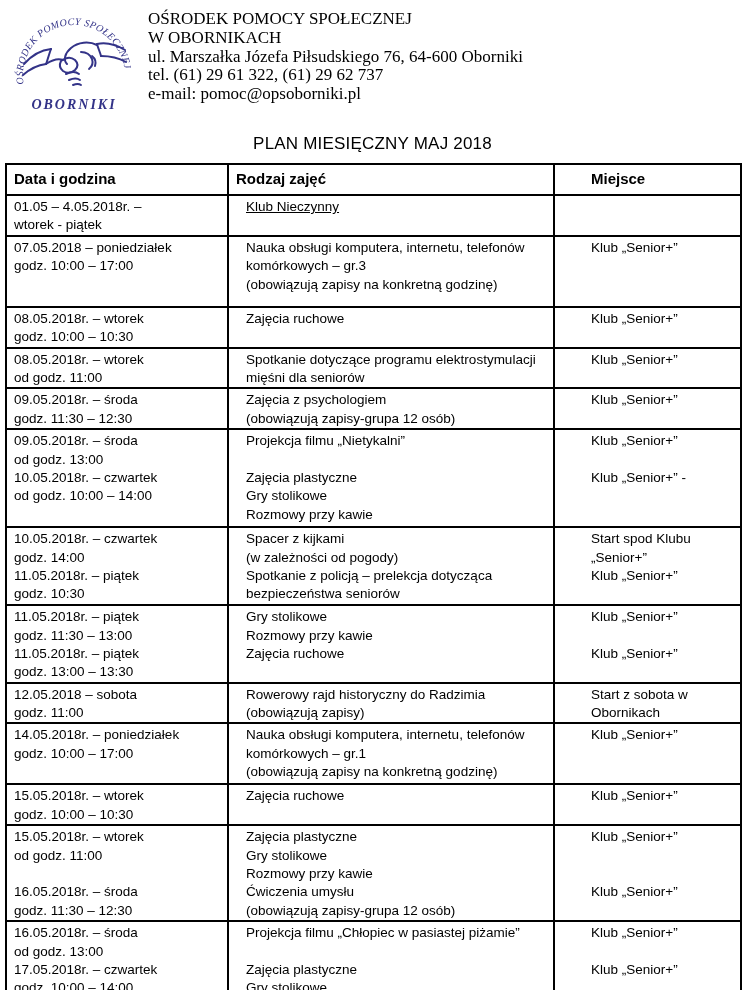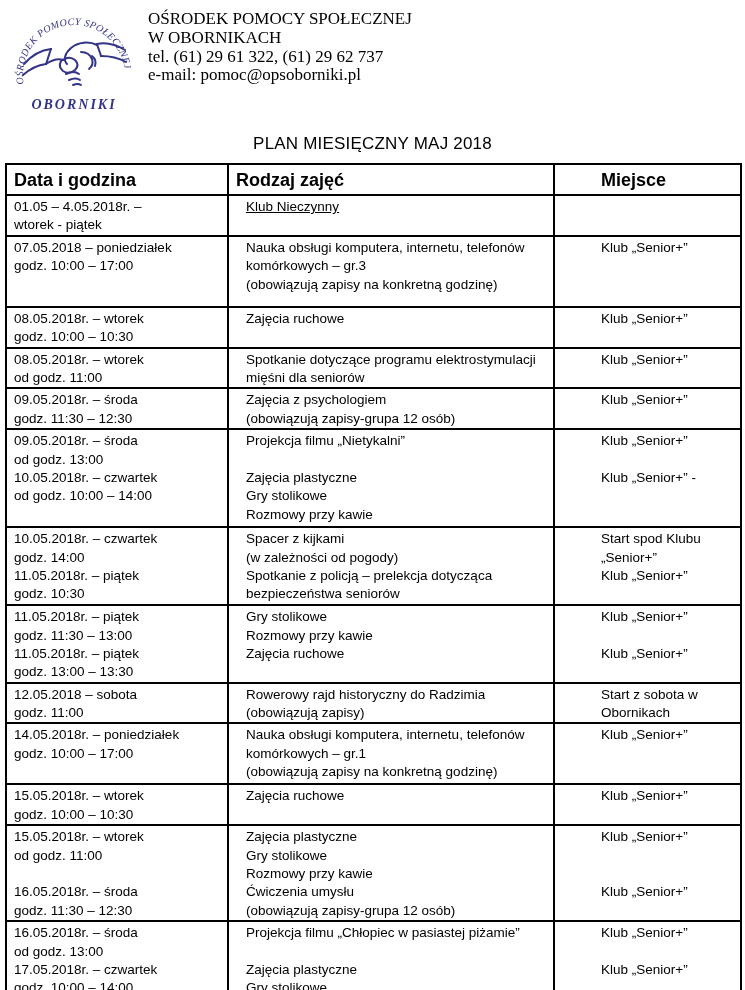--- a/index.html
+++ b/index.html
@@ -26,26 +26,26 @@
   
   table.schedule {
     position:absolute; left:5px; top:163px; width:735px;
     border-collapse:collapse; table-layout:fixed;
     font-size:13.5px;
   }
   table.schedule th, table.schedule td {
     border:2px solid #000; vertical-align:top; text-align:left;
     padding:2px 2px 0 7px; font-weight:normal; overflow:hidden;
   }
-  table.schedule th { font-weight:bold; height:24px; padding-top:5px; font-size:18px; }
+  table.schedule th { font-weight:bold; height:24px; padding-top:5px; font-size:15px; }
   table.schedule col.c1 { width:222px; }
   table.schedule col.c2 { width:326px; }
   table.schedule col.c3 { width:187px; }
   table.schedule td.cell-activity { padding-left:17px; }
-  table.schedule td.cell-place, table.schedule th.h-place { padding-left:46px; }
+  table.schedule td.cell-place, table.schedule th.h-place { padding-left:36px; }
   .line { height:18.4px; line-height:18.4px; white-space:nowrap; }
   .underline { text-decoration:underline; }
 
   :root { --logo-color:#333388; }
   .logo-stroke { fill:none; stroke:var(--logo-color); stroke-width:2; stroke-linecap:round; stroke-linejoin:round; }
   .logo-text { fill:var(--logo-color); font-family:"Liberation Serif", serif; }
 </style>
 </head>
 <body>
 
@@ -76,20 +76,21 @@
         <path d="M 73,48 q 8,0 11,7 q 2,6 -3,10"></path>
         <path d="M 84,52 q 5,4 3,10"></path>
       </g>
       <text class="logo-text" x="66" y="105" text-anchor="middle" font-size="14" font-weight="bold" font-style="italic" letter-spacing="2">OBORNIKI</text>
     </svg>
   </div>
 
   <div class="letterhead">
     <div class="lh-line">OŚRODEK POMOCY SPOŁECZNEJ</div>
     <div class="lh-line">W OBORNIKACH</div>
+    <div class="lh-line">ul. Marszałka Józefa Piłsudskiego 76, 64-600 Oborniki</div>
     <div class="lh-line">tel. (61) 29 61 322, (61) 29 62 737</div>
     <div class="lh-line">e-mail: pomoc@opsoborniki.pl</div>
   </div>
 
   <div class="page-title">PLAN MIESIĘCZNY MAJ 2018</div>
 
   <table class="schedule">
     <colgroup>
         <col class="c1">
         <col class="c2">

